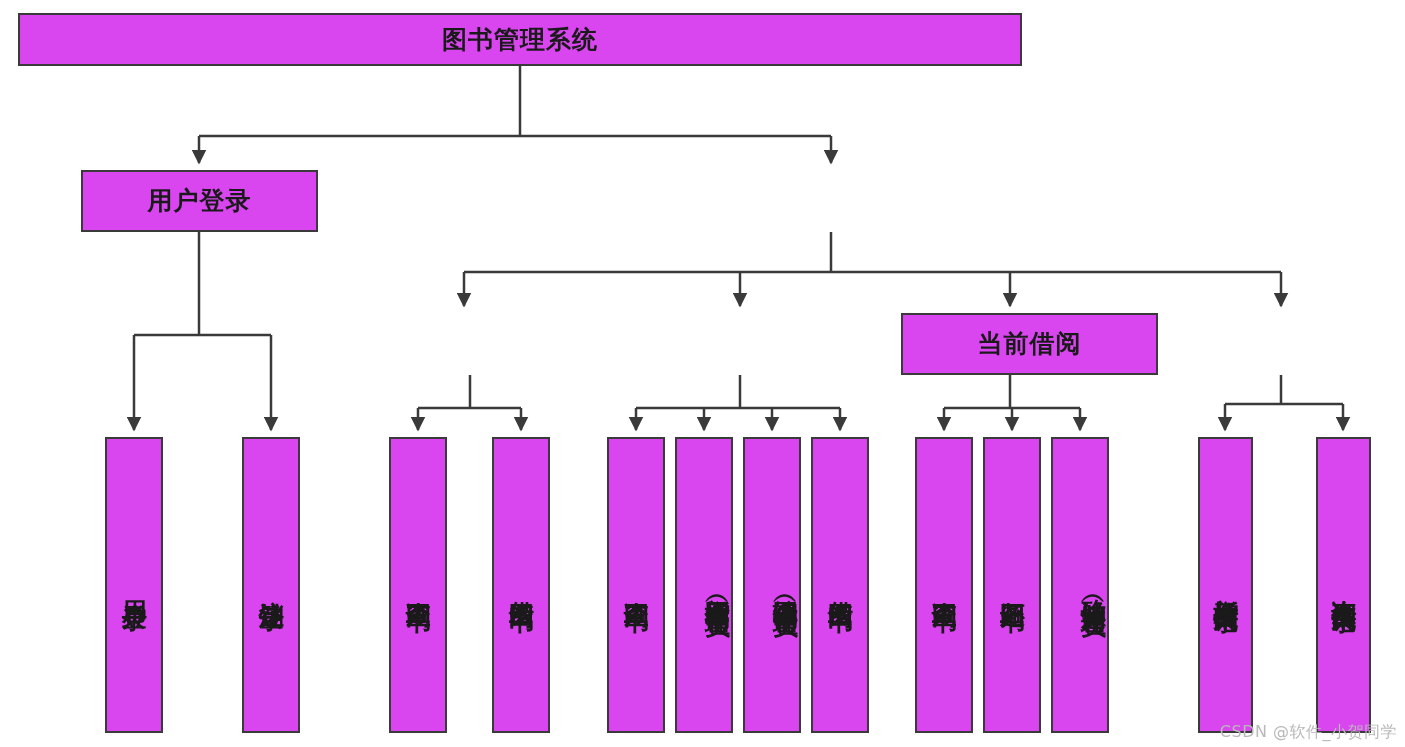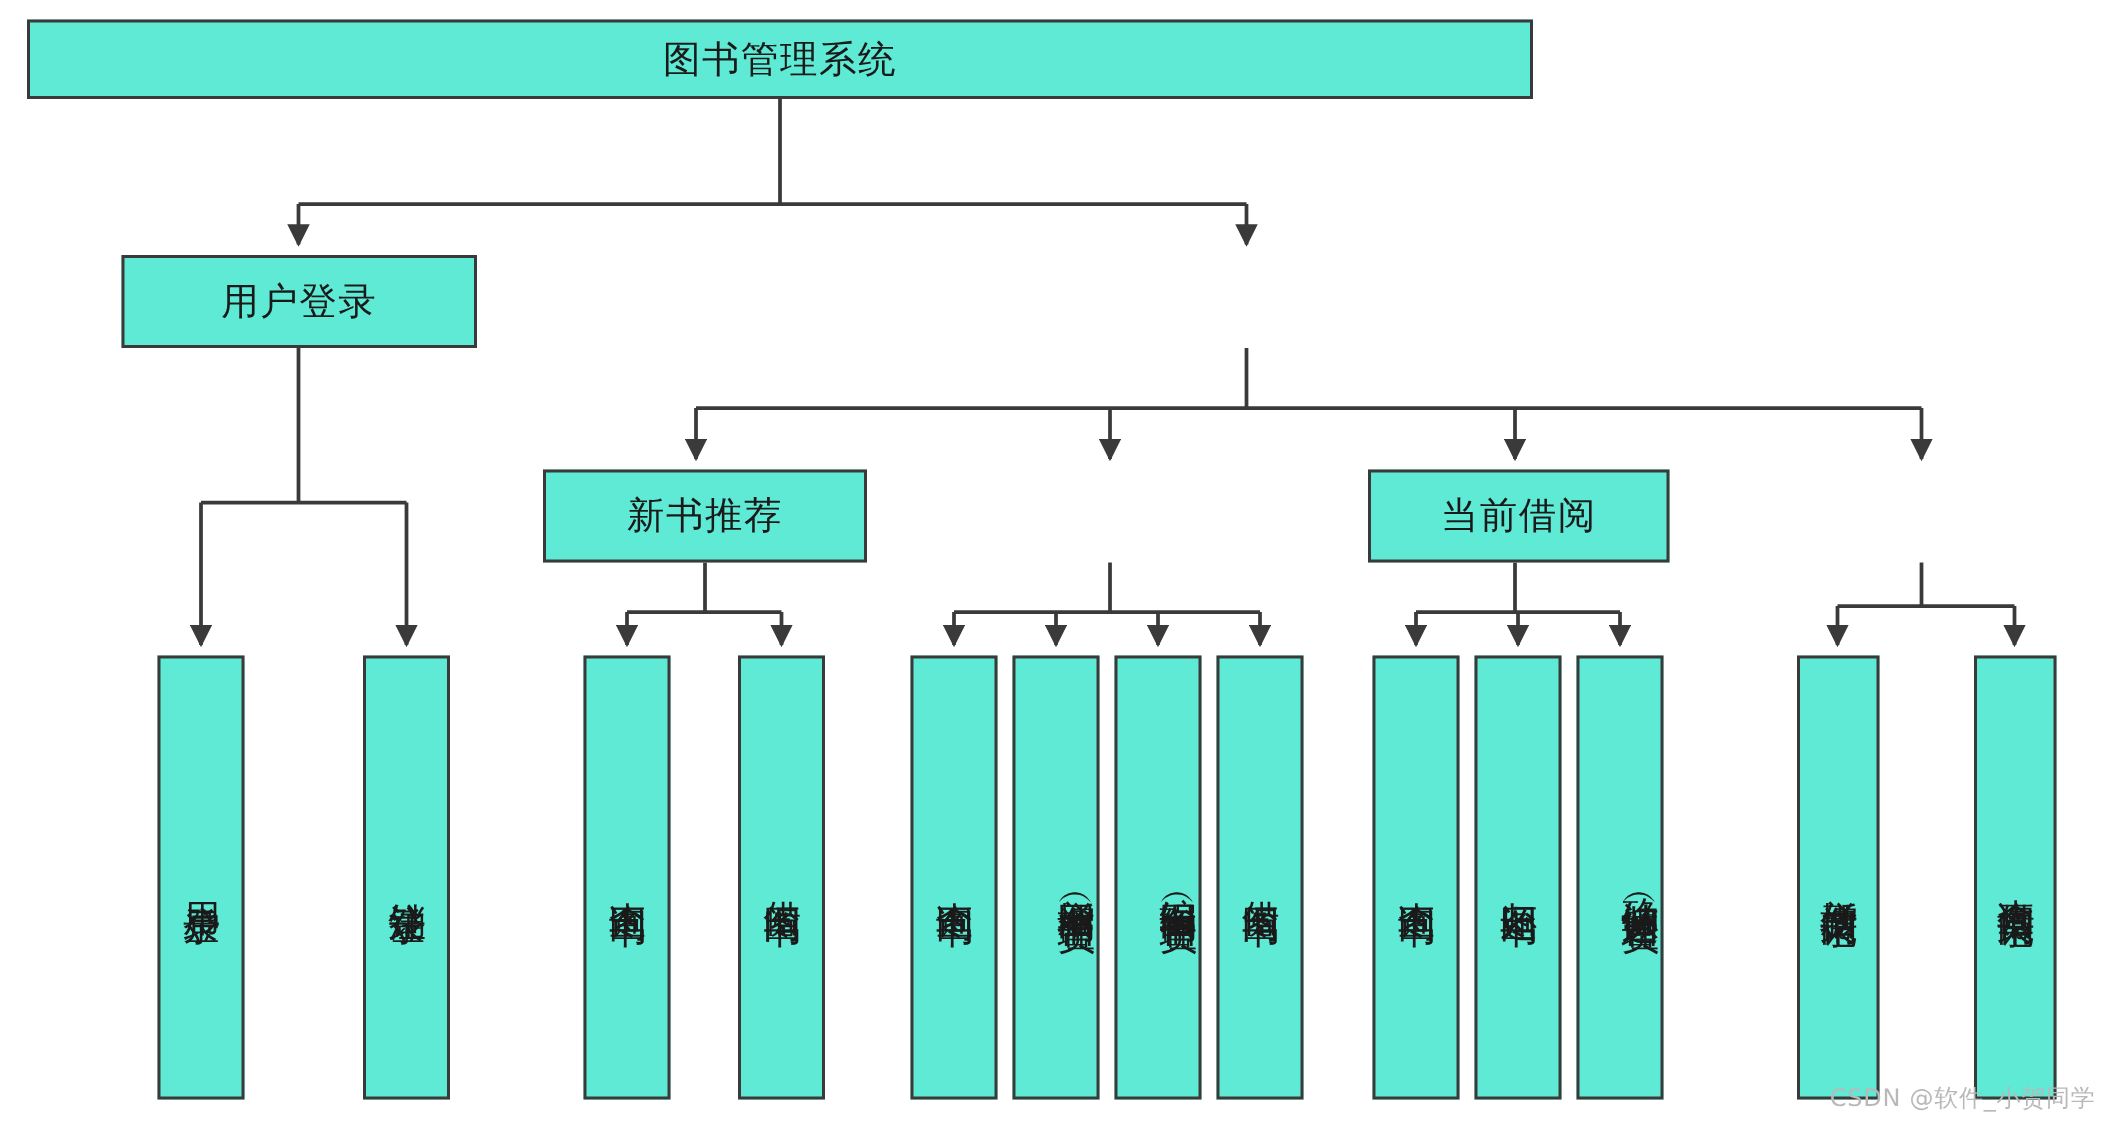--- a/index.html
+++ b/index.html
@@ -14,25 +14,26 @@
     position: relative;
     width: 1405px;
     height: 747px;
     background: #ffffff;
     overflow: hidden;
   }
   .node {
     position: absolute;
     box-sizing: border-box;
     border: 2.5px solid #3a3a3a;
-    background: #5eead4;
+    background: #d946ef;
     display: flex;
     align-items: center;
     justify-content: center;
     color: #1a1a1a;
+    font-weight: bold;
   }
   .node-h {
     font-size: 25px;
     letter-spacing: 1px;
     line-height: 1.1;
     white-space: nowrap;
   }
   .node-v {
     font-size: 25px;
     line-height: 1.12;
@@ -122,24 +123,21 @@
   </svg>
 
   <div class="node node-h" style="left:18px; top:13px; width:1004px; height:53px;">
     <span>图书管理系统</span>
   </div>
 
   <div class="node node-h" style="left:81px; top:170px; width:237px; height:62px;">
     <span>用户登录</span>
   </div>
 
-  <div class="node node-h" style="left:362px; top:313px; width:216px; height:62px;">
-    <span>新书推荐</span>
-  </div>
-  <div class="node node-h" style="left:901px; top:313px; width:201px; height:62px;margin-left:11px;">
+  <div class="node node-h" style="left:901px; top:313px; width:257px; height:62px;">
     <span>当前借阅</span>
   </div>
 
   <div class="node node-v centered" style="left:105px; top:437px; width:58px; height:296px;">
     <span>用户登录</span>
   </div>
   <div class="node node-v centered" style="left:242px; top:437px; width:58px; height:296px;">
     <span>注销登录</span>
   </div>
 

